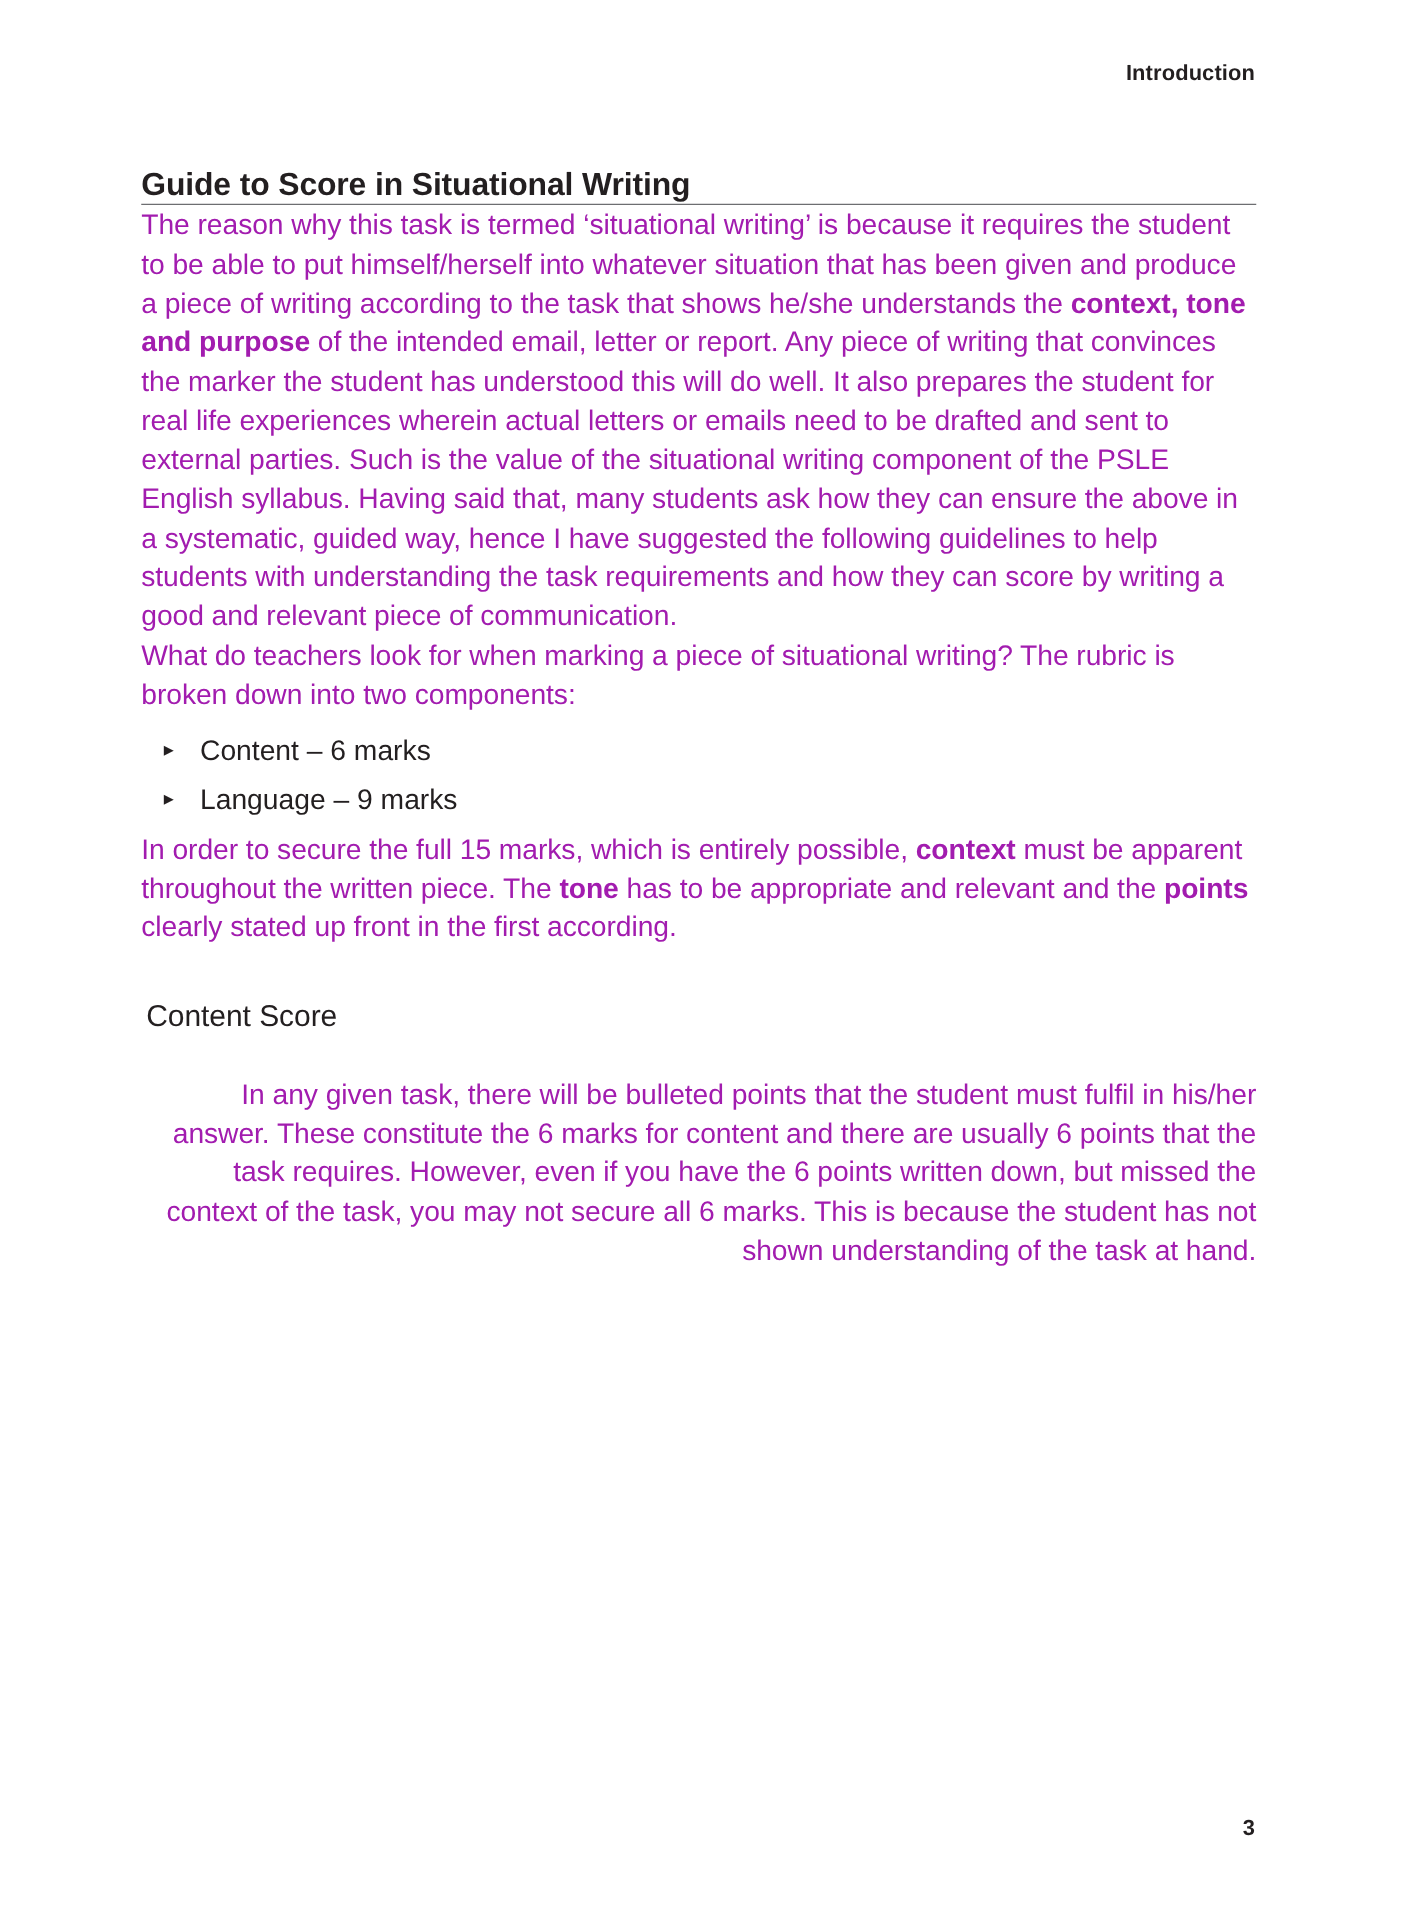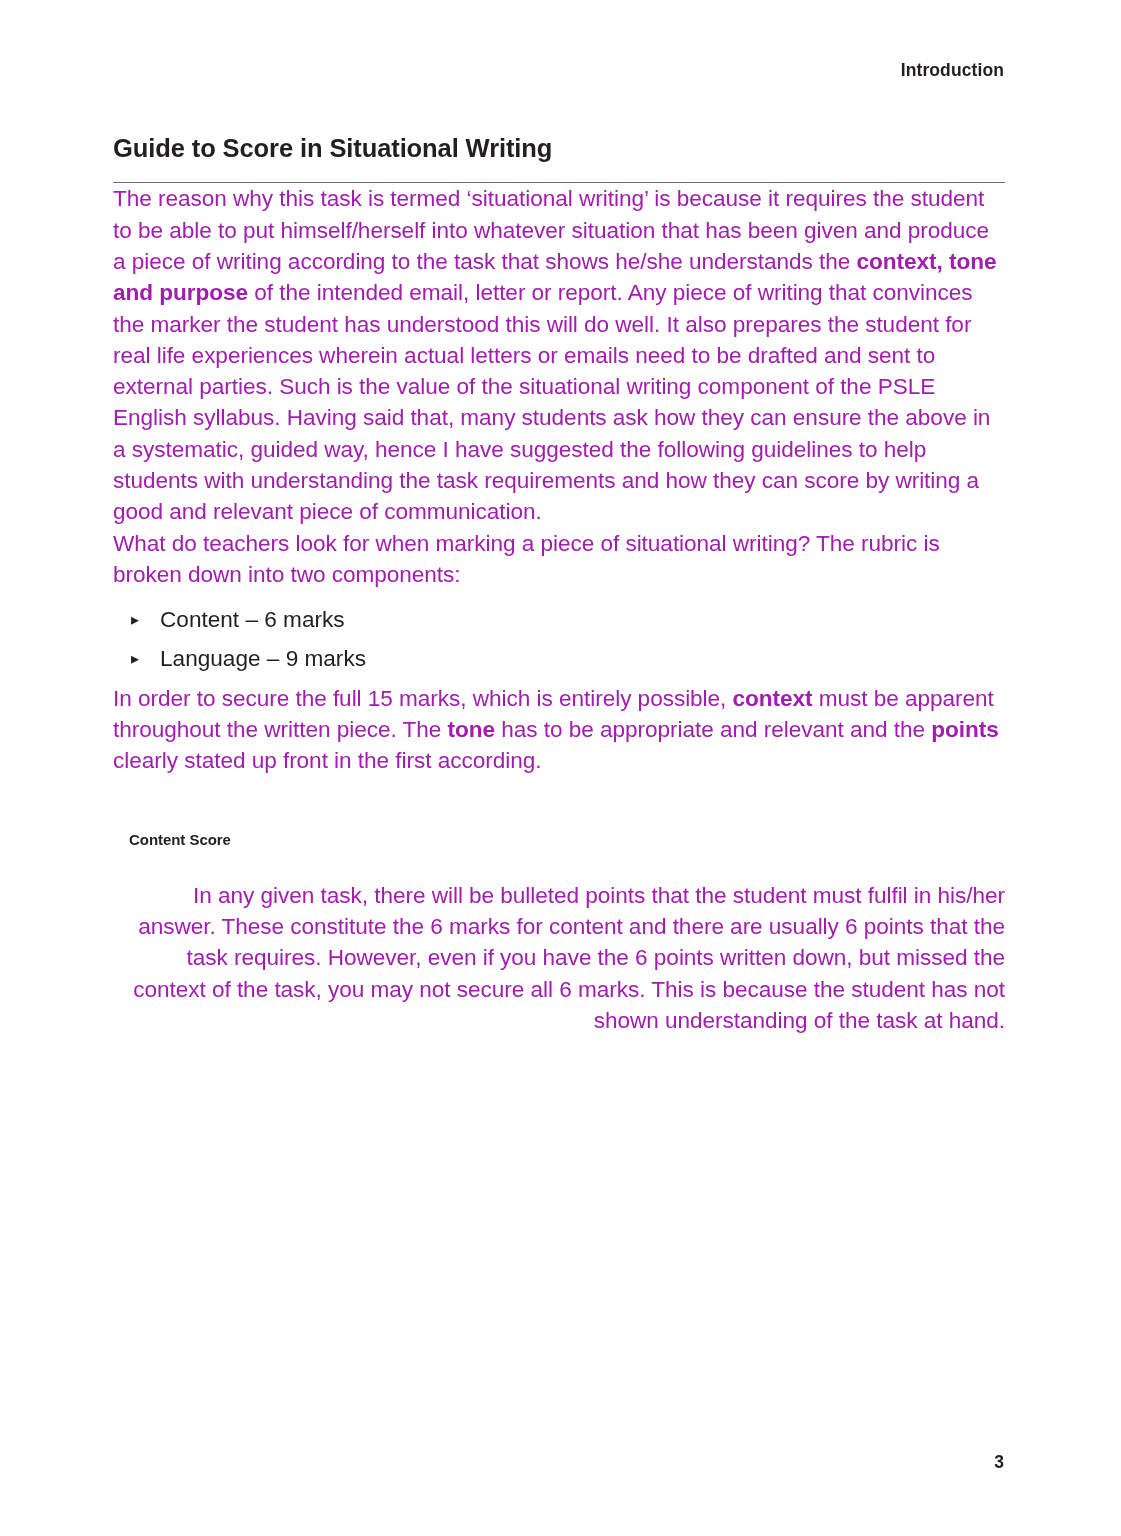--- a/index.html
+++ b/index.html
@@ -27,40 +27,39 @@
   
   .running-header {
     position: absolute;
     top: 48px;
     right: 117px;
     font-size: 17.5px;
     font-weight: bold;
     letter-spacing: 0.1px;
     color: #231f20;
     text-align: right;
-    margin-top: 12px;
   }
 
   
   .content {
     position: absolute;
     left: 113px;
     top: 134px;
     width: 892px;
   }
 
   
   .main-heading {
     font-size: 25.5px;
     font-weight: bold;
     letter-spacing: -0.1px;
     color: #231f20;
     line-height: 1.15;
     margin: 0;
-    padding-bottom: 19px;
+    padding-bottom: 0;
     border-bottom: 1.6px solid #6d6e71;
   }
 
   
   p.body {
     font-size: 22.6px;
     line-height: 31.3px;
     color: #a21caf;
     margin: 0;
     letter-spacing: -0.05px;
@@ -68,24 +67,24 @@
 
   .p-first { margin-top: 43px; }
   .p-after { margin-top: 22px; }
 
   p.body b, .bullet-text b {
     font-weight: bold;
   }
 
   
   .sub-heading {
-    font-size: 15px;
-    font-weight: bold;
+    font-size: 24px;
+    font-weight: normal;
     color: #231f20;
-    margin: 16px;
+    margin: 4px;
     padding-top: 38px;
     letter-spacing: -0.05px;
   }
 
   .sub-heading + .p-after { margin-top: 32px; text-align: right; }
 
   
   .bullet-list {
     margin: 14px 0 0 0;
     padding: 0;

